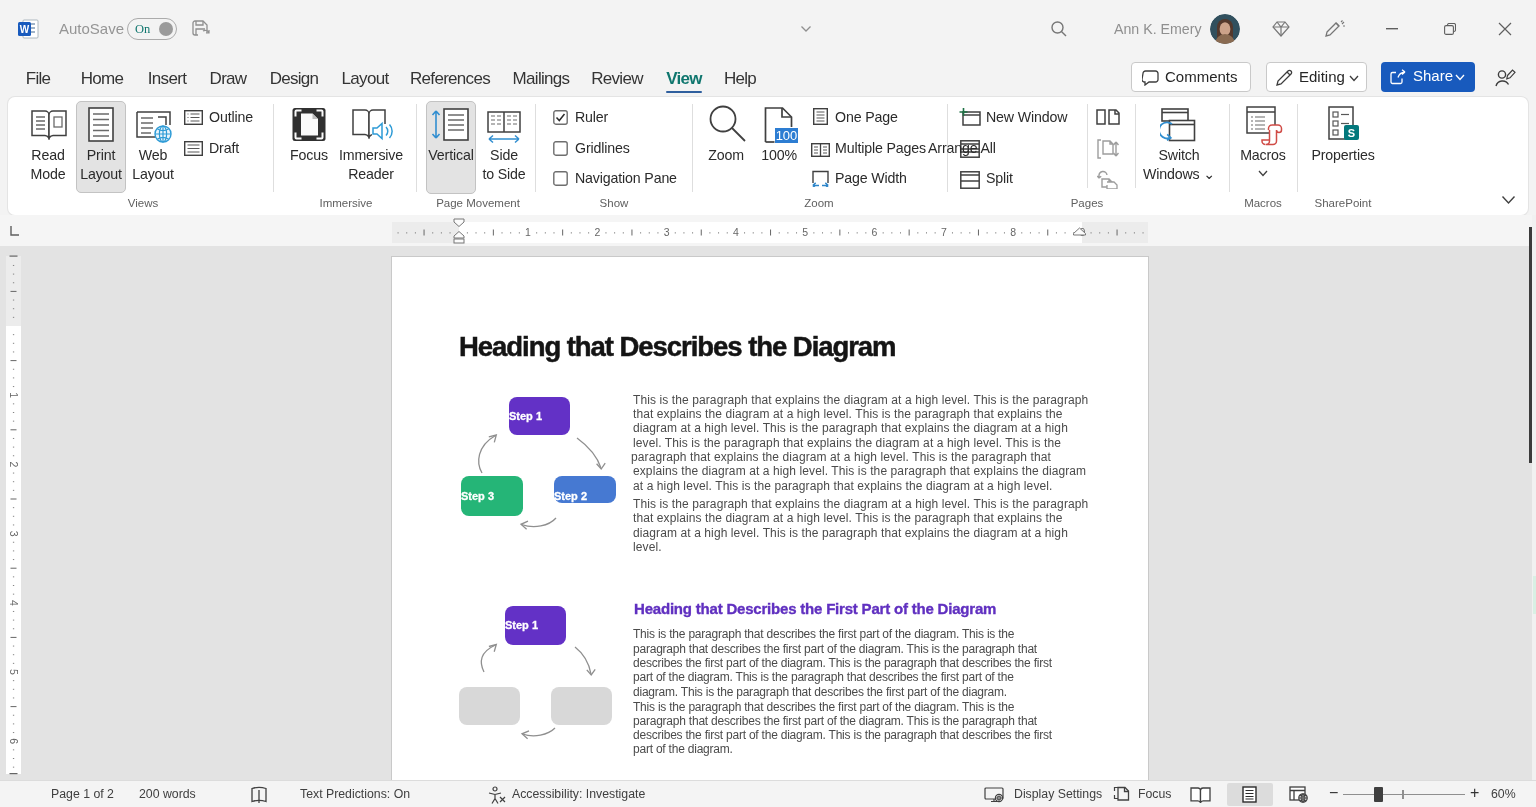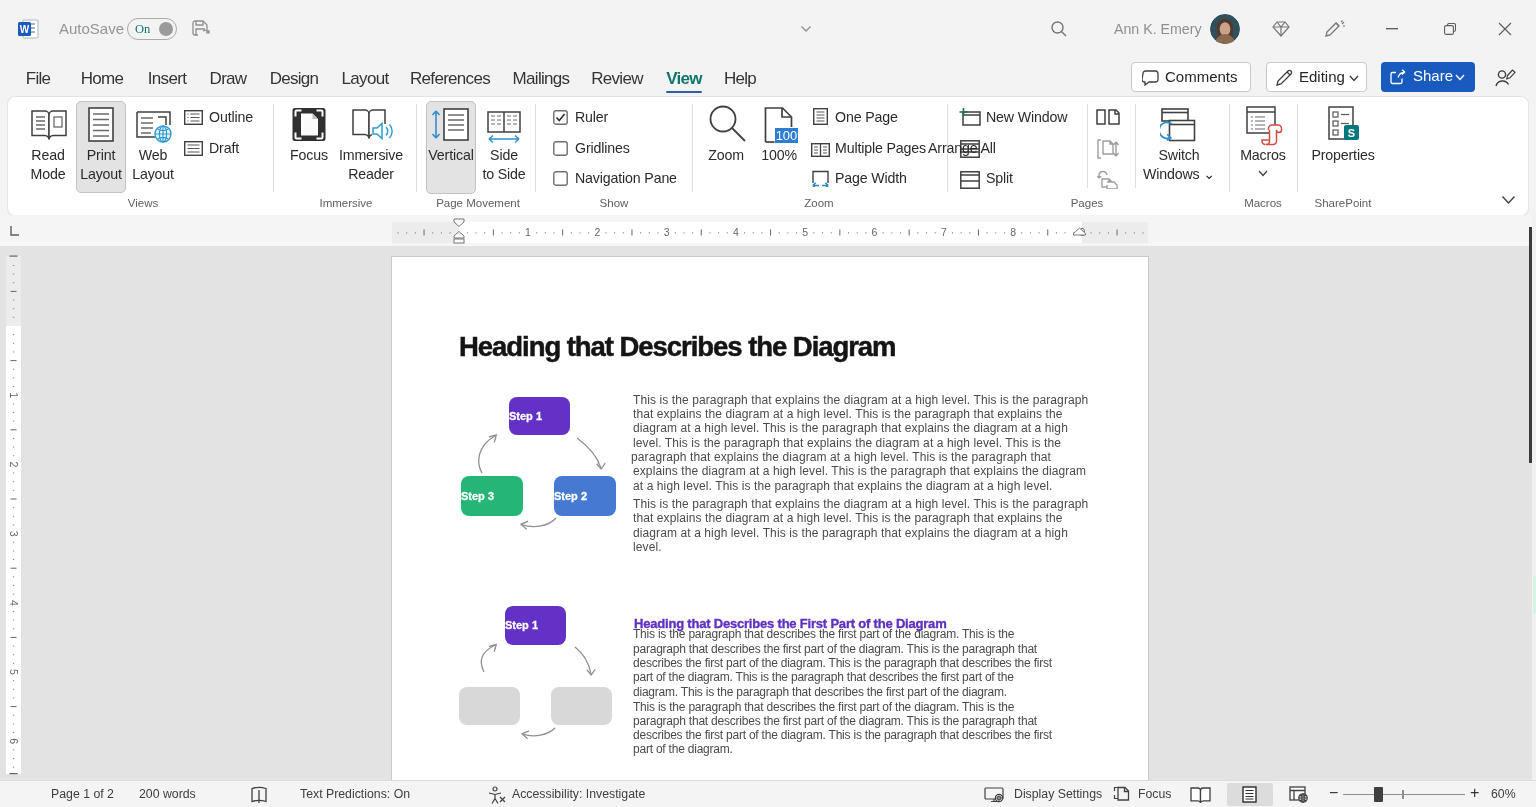--- a/index.html
+++ b/index.html
@@ -451,21 +451,21 @@
     </svg>
 </div>
 
 <div id="canvas">
   <div id="page">
 
     <div class="abs" style="left:67px; top:74px; font-size:27.5px; font-weight:bold; color:#141414; letter-spacing:-1.05px; -webkit-text-stroke:0.5px #141414; white-space:nowrap;">Heading that Describes the Diagram</div>
 
     <div class="stepbox" style="left:117px; top:139.5px; width:61px; height:38px; line-height:38px; background:#6331c6;">Step 1</div>
     <div class="stepbox" style="left:69px; top:219px; width:62px; height:40px; line-height:40px; background:#25b577;">Step 3</div>
-    <div class="stepbox" style="left:162px; top:219px; width:62px; height:40px; line-height:40px; background:#4679d2;">Step 2</div>
+    <div class="stepbox" style="left:162px; top:219px; width:62px; height:27px; line-height:40px; background:#4679d2;">Step 2</div>
     <svg class="abs" style="left:60px; top:130px;" width="180" height="160" viewBox="0 0 180 160" fill="none" stroke="#8f8f8f" stroke-width="1.3">
       <path d="M125 51 C 136 59 145 69 149 81"></path>
       <path d="M144.6 76.8 L149.2 82 L153.2 76.2"></path>
       <path d="M104 131 C 97 139 82 142 69.5 137.5"></path>
       <path d="M76 134.2 L69 137.3 L74.6 142.2"></path>
       <path d="M30 86 C 24 76 25 59 43.5 48.5"></path>
       <path d="M36.8 49.8 L44.3 48 L42.3 55.3"></path>
     </svg>
 
     <div class="doc-line" style="left:241px; top:135.8px;">This is the paragraph that explains the diagram at a high level. This is the paragraph</div>
@@ -473,21 +473,21 @@
     <div class="doc-line" style="left:241px; top:164.4px;">diagram at a high level. This is the paragraph that explains the diagram at a high</div>
     <div class="doc-line" style="left:241px; top:178.7px;">level. This is the paragraph that explains the diagram at a high level. This is the</div>
     <div class="doc-line" style="left:239px; top:193.0px;">paragraph that explains the diagram at a high level. This is the paragraph that</div>
     <div class="doc-line" style="left:241px; top:207.3px;">explains the diagram at a high level. This is the paragraph that explains the diagram</div>
     <div class="doc-line" style="left:241px; top:221.6px;">at a high level. This is the paragraph that explains the diagram at a high level.</div>
     <div class="doc-line" style="left:241px; top:240.0px;">This is the paragraph that explains the diagram at a high level. This is the paragraph</div>
     <div class="doc-line" style="left:241px; top:254.3px;">that explains the diagram at a high level. This is the paragraph that explains the</div>
     <div class="doc-line" style="left:241px; top:268.6px;">diagram at a high level. This is the paragraph that explains the diagram at a high</div>
     <div class="doc-line" style="left:241px; top:282.9px;">level.</div>
 
-    <div class="abs" style="left:242px; top:343px; font-size:13px; font-weight:bold; color:#6030c0; letter-spacing:-0.2px; -webkit-text-stroke:0.35px #6030c0; white-space:nowrap;margin-top:16px;">Heading that Describes the First Part of the Diagram</div>
+    <div class="abs" style="left:242px; top:343px; font-size:15px; font-weight:bold; color:#6030c0; letter-spacing:-0.2px; -webkit-text-stroke:0.35px #6030c0; white-space:nowrap;">Heading that Describes the First Part of the Diagram</div>
 
     <div class="stepbox" style="left:113px; top:349px; width:61px; height:39px; line-height:39px; background:#6331c6;">Step 1</div>
     <div class="abs" style="left:67px; top:430px; width:61px; height:38px; border-radius:8px; background:#d8d8d8;"></div>
     <div class="abs" style="left:159px; top:430px; width:61px; height:38px; border-radius:8px; background:#d8d8d8;"></div>
     <svg class="abs" style="left:60px; top:340px;" width="180" height="160" viewBox="0 0 180 160" fill="none" stroke="#8f8f8f" stroke-width="1.3">
       <path d="M123 50 C 132 57 137 66 139 77"></path>
       <path d="M134.8 72.8 L139.2 78 L143.2 72.4"></path>
       <path d="M103 131 C 96 138 82 141 70.5 137"></path>
       <path d="M77 133.8 L70 136.8 L75.6 141.8"></path>
       <path d="M32 75 C 27 65 28 55 43.5 48"></path>

